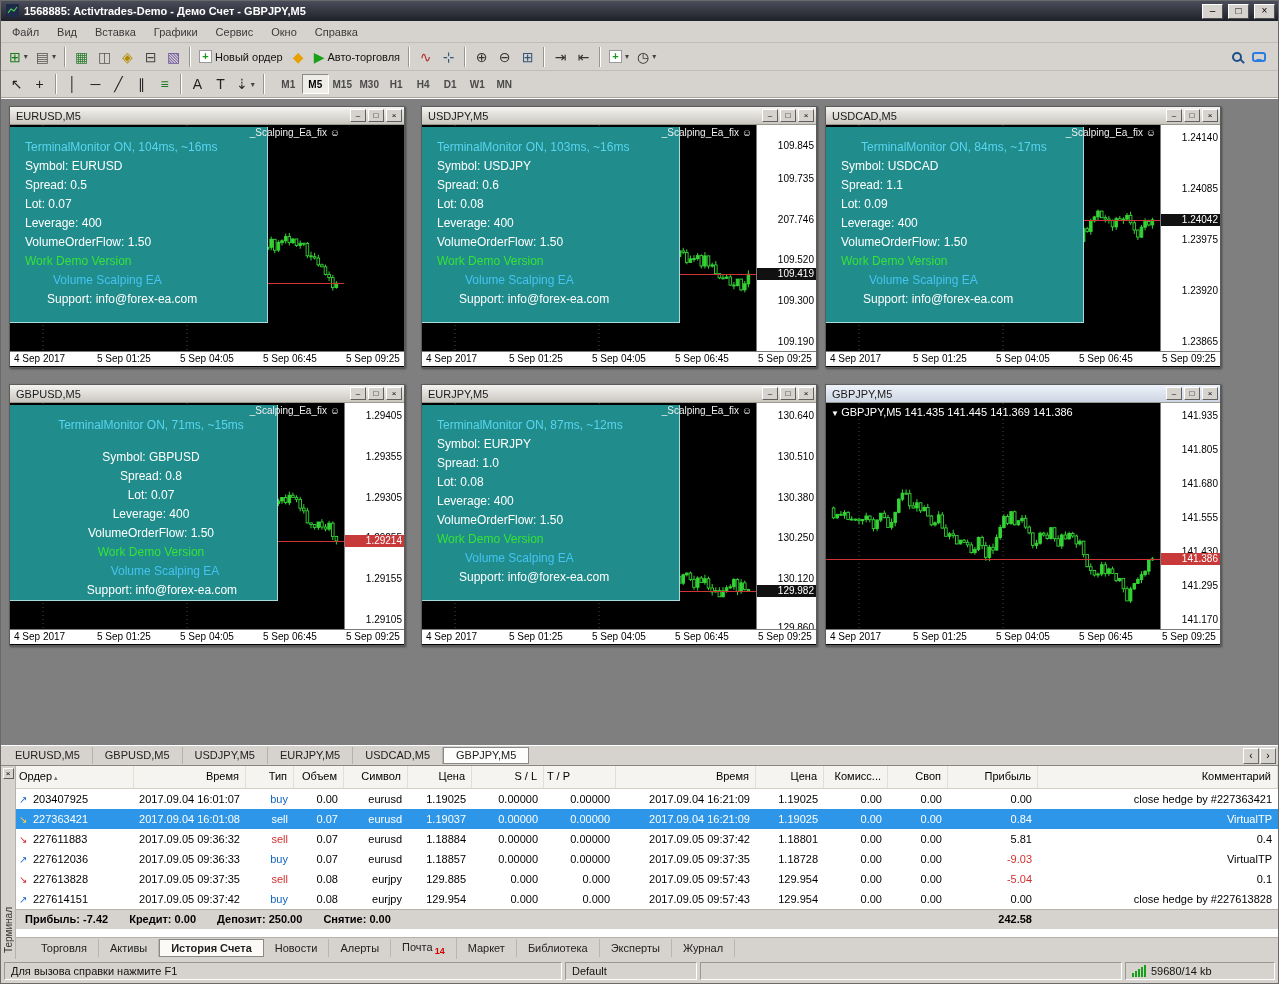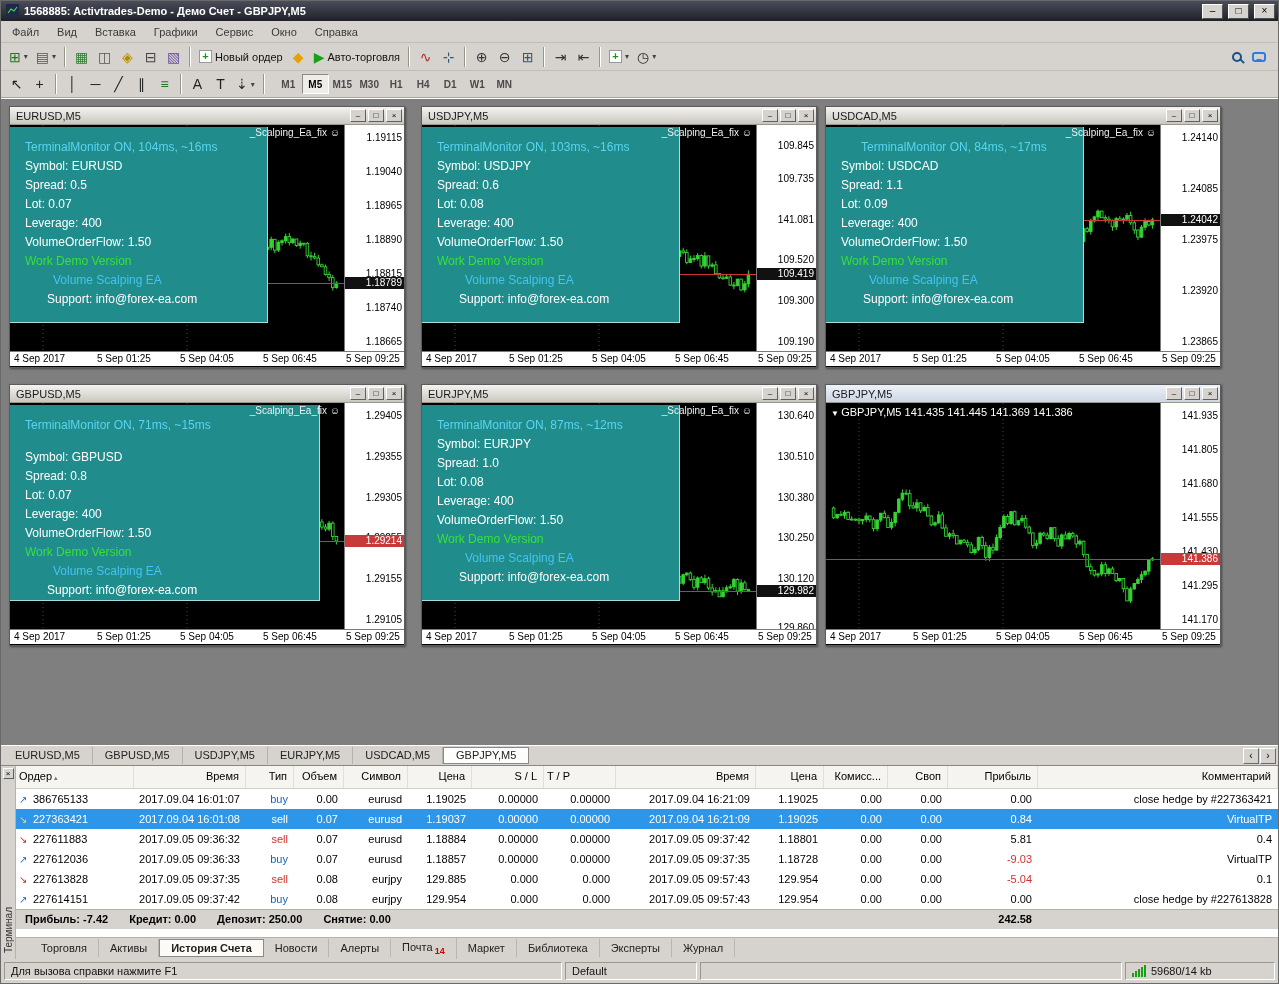--- a/index.html
+++ b/index.html
@@ -427,30 +427,20 @@
               <div class="ea-line" data-name="ea-info-line" style="color: rgb(88, 213, 240);">TerminalMonitor ON, 104ms, ~16ms</div>
               <div class="ea-line" data-name="ea-info-line" style="color: rgb(255, 255, 255);">Symbol: EURUSD</div>
               <div class="ea-line" data-name="ea-info-line" style="color: rgb(255, 255, 255);">Spread: 0.5</div>
               <div class="ea-line" data-name="ea-info-line" style="color: rgb(255, 255, 255);">Lot: 0.07</div>
               <div class="ea-line" data-name="ea-info-line" style="color: rgb(255, 255, 255);">Leverage: 400</div>
               <div class="ea-line" data-name="ea-info-line" style="color: rgb(255, 255, 255);">VolumeOrderFlow: 1.50</div>
               <div class="ea-line" data-name="ea-info-line" style="color: rgb(53, 227, 53);">Work Demo Version</div>
               <div class="ea-line" data-name="ea-info-line" style="color: rgb(69, 195, 242); padding-left: 43px;">Volume Scalping EA</div>
               <div class="ea-line" data-name="ea-info-line" style="color: rgb(255, 255, 255); padding-left: 37px;">Support: info@forex-ea.com</div>
             </div><div class="ea-badge" data-name="ea-name-badge"><span data-name="ea-badge-text">_Scalping_Ea_fix</span><span data-name="smiley-icon"> ☺</span></div></div>
-          <div class="cw-scale" data-name="price-scale" style="width: 60px; height: 226px;">
-            <div class="tick" data-name="price-tick" style="top: 8px;">1.19115</div>
-            <div class="tick" data-name="price-tick" style="top: 42px;">1.19040</div>
-            <div class="tick" data-name="price-tick" style="top: 76px;">1.18965</div>
-            <div class="tick" data-name="price-tick" style="top: 110px;">1.18890</div>
-            <div class="tick" data-name="price-tick" style="top: 144px;">1.18815</div>
-            <div class="tick" data-name="price-tick" style="top: 178px;">1.18740</div>
-            <div class="tick" data-name="price-tick" style="top: 212px;">1.18665</div>
-            <div class="price-tag" data-name="current-price-tag" style="top: 152px; background: rgb(17, 17, 17);">1.18789</div>
-          </div>
           <div class="cw-axis" data-name="time-axis">
             <span class="axis-label" data-name="time-axis-label" style="left: 4px;">4 Sep 2017</span>
             <span class="axis-label" data-name="time-axis-label" style="left: 87px;">5 Sep 01:25</span>
             <span class="axis-label" data-name="time-axis-label" style="left: 170px;">5 Sep 04:05</span>
             <span class="axis-label" data-name="time-axis-label" style="left: 253px;">5 Sep 06:45</span>
             <span class="axis-label" data-name="time-axis-label" style="left: 336px;">5 Sep 09:25</span>
           </div>
         </div>
       </div>
       <div class="chart-window" data-name="chart-window-usdjpy-m5" style="left: 420px; top: 7px; width: 396px; height: 262px;">
@@ -649,21 +639,21 @@
               <div class="ea-line" data-name="ea-info-line" style="color: rgb(255, 255, 255);">Lot: 0.08</div>
               <div class="ea-line" data-name="ea-info-line" style="color: rgb(255, 255, 255);">Leverage: 400</div>
               <div class="ea-line" data-name="ea-info-line" style="color: rgb(255, 255, 255);">VolumeOrderFlow: 1.50</div>
               <div class="ea-line" data-name="ea-info-line" style="color: rgb(53, 227, 53);">Work Demo Version</div>
               <div class="ea-line" data-name="ea-info-line" style="color: rgb(69, 195, 242); padding-left: 43px;">Volume Scalping EA</div>
               <div class="ea-line" data-name="ea-info-line" style="color: rgb(255, 255, 255); padding-left: 37px;">Support: info@forex-ea.com</div>
             </div><div class="ea-badge" data-name="ea-name-badge"><span data-name="ea-badge-text">_Scalping_Ea_fix</span><span data-name="smiley-icon"> ☺</span></div></div>
           <div class="cw-scale" data-name="price-scale" style="width: 60px; height: 226px;">
             <div class="tick" data-name="price-tick" style="top: 16px; margin-left: 12px;">109.845</div>
             <div class="tick" data-name="price-tick" style="top: 49px;">109.735</div>
-            <div class="tick" data-name="price-tick" style="top: 90px;">141.081</div>
+            <div class="tick" data-name="price-tick" style="top: 90px;">207.746</div>
             <div class="tick" data-name="price-tick" style="top: 130px;">109.520</div>
             <div class="tick" data-name="price-tick" style="top: 171px;">109.300</div>
             <div class="tick" data-name="price-tick" style="top: 212px;">109.190</div>
             <div class="price-tag" data-name="current-price-tag" style="top: 143px; background: rgb(17, 17, 17);">109.419</div>
           </div>
           <div class="cw-axis" data-name="time-axis">
             <span class="axis-label" data-name="time-axis-label" style="left: 4px;">4 Sep 2017</span>
             <span class="axis-label" data-name="time-axis-label" style="left: 87px;">5 Sep 01:25</span>
             <span class="axis-label" data-name="time-axis-label" style="left: 170px;">5 Sep 04:05</span>
             <span class="axis-label" data-name="time-axis-label" style="left: 253px;">5 Sep 06:45</span>
@@ -1070,21 +1060,21 @@
               <line x1="311.9" y1="116.2" x2="311.9" y2="126.7" stroke="#35d435" stroke-width="1"></line>
               <rect x="310.6" y="119.0" width="2.6" height="5.0" fill="#000000" stroke="#35d435" stroke-width="0.9"></rect>
               <line x1="315.5" y1="121.0" x2="315.5" y2="128.3" stroke="#35d435" stroke-width="1"></line>
               <rect x="314.2" y="124.0" width="2.6" height="2.1" fill="#000000" stroke="#35d435" stroke-width="0.9"></rect>
               <line x1="319.1" y1="117.8" x2="319.1" y2="128.0" stroke="#35d435" stroke-width="1"></line>
               <rect x="317.8" y="120.2" width="2.6" height="5.9" fill="#35d435" stroke="#35d435" stroke-width="0.9"></rect>
               <line x1="322.8" y1="118.3" x2="322.8" y2="137.2" stroke="#35d435" stroke-width="1"></line>
               <rect x="321.5" y="120.2" width="2.6" height="13.3" fill="#000000" stroke="#35d435" stroke-width="0.9"></rect>
               <line x1="326.4" y1="132.8" x2="326.4" y2="141.5" stroke="#35d435" stroke-width="1"></line>
               <rect x="325.1" y="133.5" width="2.6" height="4.4" fill="#000000" stroke="#35d435" stroke-width="0.9"></rect>
-            </svg><div class="price-line" data-name="current-price-line" style="top: 138px;"></div><div class="ea-overlay" data-name="ea-info-panel" style="width: 310px; height: 196px;">
+            </svg><div class="price-line" data-name="current-price-line" style="top: 138px;"></div><div class="ea-overlay" data-name="ea-info-panel" style="width: 268px; height: 196px; text-align: center;">
               <div class="ea-line" data-name="ea-info-line" style="color: rgb(88, 213, 240);">TerminalMonitor ON, 71ms, ~15ms</div>
               <div class="ea-line" data-name="ea-info-line" style="color: rgb(255, 255, 255); margin-top: 13px;">Symbol: GBPUSD</div>
               <div class="ea-line" data-name="ea-info-line" style="color: rgb(255, 255, 255);">Spread: 0.8</div>
               <div class="ea-line" data-name="ea-info-line" style="color: rgb(255, 255, 255);">Lot: 0.07</div>
               <div class="ea-line" data-name="ea-info-line" style="color: rgb(255, 255, 255);">Leverage: 400</div>
               <div class="ea-line" data-name="ea-info-line" style="color: rgb(255, 255, 255);">VolumeOrderFlow: 1.50</div>
               <div class="ea-line" data-name="ea-info-line" style="color: rgb(53, 227, 53);">Work Demo Version</div>
               <div class="ea-line" data-name="ea-info-line" style="color: rgb(69, 195, 242); padding-left: 43px;">Volume Scalping EA</div>
               <div class="ea-line" data-name="ea-info-line" style="color: rgb(255, 255, 255); padding-left: 37px;">Support: info@forex-ea.com</div>
             </div><div class="ea-badge" data-name="ea-name-badge"><span data-name="ea-badge-text">_Scalping_Ea_fix</span><span data-name="smiley-icon"> ☺</span></div></div>
@@ -1567,21 +1557,21 @@
           <div class="t-cell t-hcell" data-name="column-header-7" style="width: 72px; "><span data-name="column-header-label">T / P</span></div>
           <div class="t-cell t-hcell" data-name="column-header-8" style="width: 140px; text-align: right;"><span data-name="column-header-label">Время</span></div>
           <div class="t-cell t-hcell" data-name="column-header-9" style="width: 68px; text-align: right;"><span data-name="column-header-label">Цена</span></div>
           <div class="t-cell t-hcell" data-name="column-header-10" style="width: 64px; text-align: right;"><span data-name="column-header-label">Комисс...</span></div>
           <div class="t-cell t-hcell" data-name="column-header-11" style="width: 60px; text-align: right;"><span data-name="column-header-label">Своп</span></div>
           <div class="t-cell t-hcell" data-name="column-header-12" style="width: 90px; text-align: right;"><span data-name="column-header-label">Прибыль</span></div>
           <div class="t-cell t-hcell t-flex" data-name="column-header-13" style="text-align: right;"><span data-name="column-header-label">Комментарий</span></div>
         </div>
       <div class="t-rows" data-name="history-table-body">
           <div class="t-row" data-name="history-row-227363403">
-            <div class="t-cell" data-name="history-cell-0" style="width: 118px; text-align: left;"><span class="ord-ico" data-name="buy-order-icon" style="color: rgb(21, 101, 192);">↗</span><span>386765133</span></div>
+            <div class="t-cell" data-name="history-cell-0" style="width: 118px; text-align: left;"><span class="ord-ico" data-name="buy-order-icon" style="color: rgb(21, 101, 192);">↗</span><span>203407925</span></div>
             <div class="t-cell" data-name="history-cell-1" style="width: 112px; text-align: right;"><span>2017.09.04 16:01:07</span></div>
             <div class="t-cell" data-name="history-cell-2" style="width: 48px; text-align: right;"><span style="color: rgb(21, 101, 192);">buy</span></div>
             <div class="t-cell" data-name="history-cell-3" style="width: 50px; text-align: right;"><span>0.00</span></div>
             <div class="t-cell" data-name="history-cell-4" style="width: 64px; text-align: right;"><span>eurusd</span></div>
             <div class="t-cell" data-name="history-cell-5" style="width: 64px; text-align: right;"><span>1.19025</span></div>
             <div class="t-cell" data-name="history-cell-6" style="width: 72px; text-align: right;"><span>0.00000</span></div>
             <div class="t-cell" data-name="history-cell-7" style="width: 72px; text-align: right;"><span>0.00000</span></div>
             <div class="t-cell" data-name="history-cell-8" style="width: 140px; text-align: right;"><span>2017.09.04 16:21:09</span></div>
             <div class="t-cell" data-name="history-cell-9" style="width: 68px; text-align: right;"><span>1.19025</span></div>
             <div class="t-cell" data-name="history-cell-10" style="width: 64px; text-align: right;"><span>0.00</span></div>

